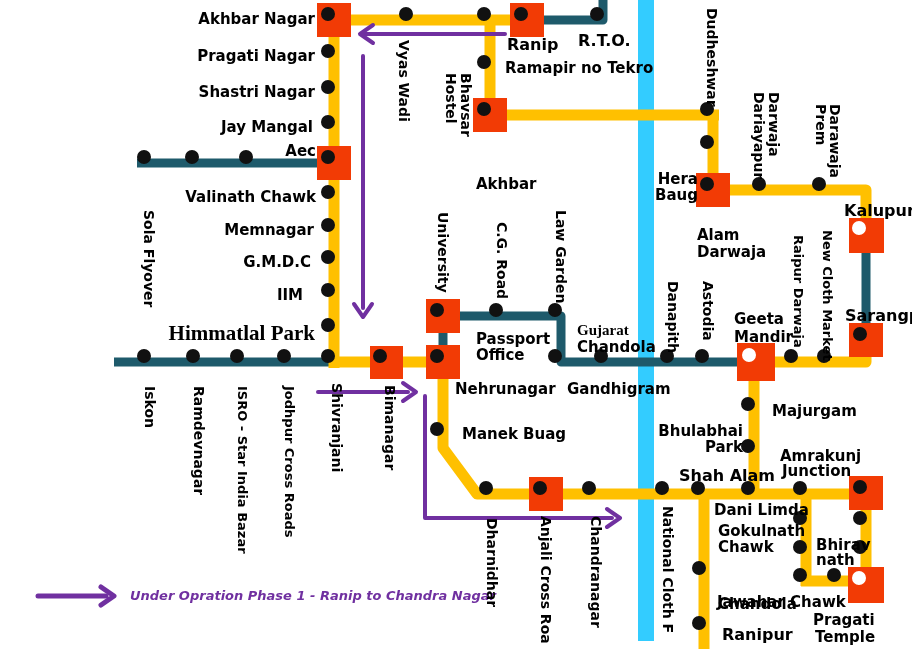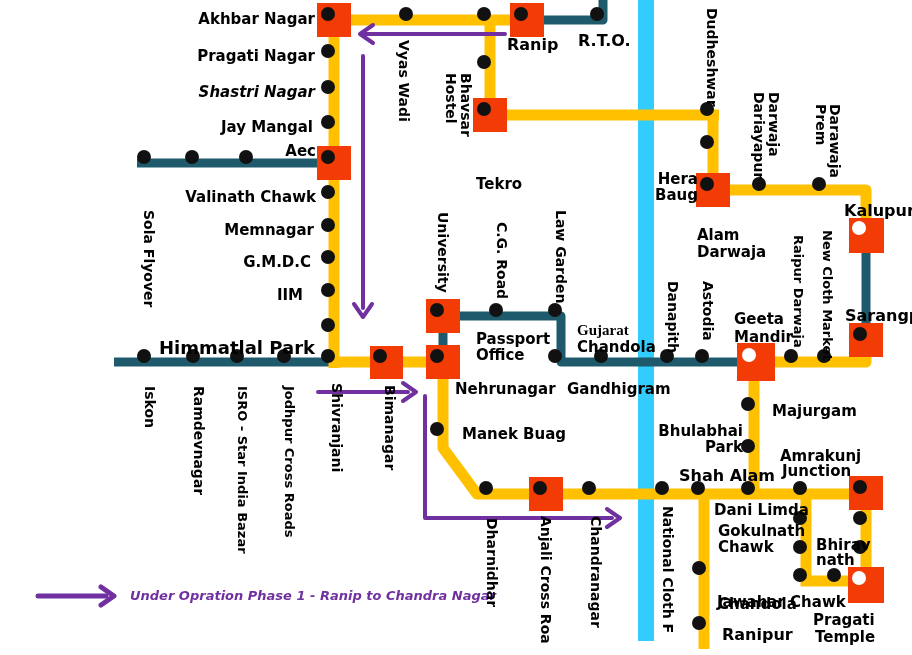--- a/index.html
+++ b/index.html
@@ -131,31 +131,32 @@
     <div class="dot" style="left: 793px; top: 511px; width: 12px; height: 12px; border: 7px solid rgb(17, 17, 17); background: rgb(240, 125, 0);"></div>
     <div class="dot" style="left: 793px; top: 540px; width: 12px; height: 12px; border: 7px solid rgb(17, 17, 17); background: rgb(240, 125, 0);"></div>
     <div class="dot" style="left: 793px; top: 568px; width: 12px; height: 12px; border: 7px solid rgb(17, 17, 17); background: rgb(240, 125, 0);"></div>
     <div class="dot" style="left: 827px; top: 568px; width: 12px; height: 12px; border: 7px solid rgb(17, 17, 17); background: rgb(240, 125, 0);"></div>
     <div class="dot" style="left: 853px; top: 511px; width: 12px; height: 12px; border: 7px solid rgb(17, 17, 17); background: rgb(240, 125, 0);"></div>
     <div class="dot" style="left: 853px; top: 540px; width: 12px; height: 12px; border: 7px solid rgb(17, 17, 17); background: rgb(240, 125, 0);"></div>
     <div class="dot" style="left: 692px; top: 561px; width: 12px; height: 12px; border: 7px solid rgb(17, 17, 17); background: rgb(240, 125, 0);"></div>
     <div class="dot" style="left: 692px; top: 616px; width: 12px; height: 12px; border: 7px solid rgb(17, 17, 17); background: rgb(240, 125, 0);"></div>
     <span class="lbl" style="font-size: 15px; right: 597px; top: 11px;">Akhbar Nagar</span>
     <span class="lbl" style="font-size: 15px; right: 597px; top: 48px;">Pragati Nagar</span>
-    <span class="lbl" style="font-size: 15px; right: 597px; top: 84px; font-style: italic;">Shastri Nagar</span>
+    <span class="lbl" style="font-size: 15px; right: 597px; top: 84px;">Shastri Nagar</span>
     <span class="lbl" style="font-size: 15px; right: 599px; top: 119px;">Jay Mangal</span>
     <span class="lbl" style="font-size: 15px; right: 596px; top: 143px;">Aec</span>
     <span class="lbl" style="font-size: 15px; right: 596px; top: 189px;">Valinath Chawk</span>
     <span class="lbl" style="font-size: 15px; right: 598px; top: 222px;">Memnagar</span>
     <span class="lbl" style="font-size: 15px; right: 601px; top: 254px;">G.M.D.C</span>
     <span class="lbl" style="font-size: 15px; right: 609px; top: 287px;">IIM</span>
-    <span class="lbl" style="font-size: 18px; right: 597px; top: 338px;">Himmatlal Park</span>
+    <span class="lbl" style="font-size: 21px; right: 597px; top: 322px; font-family: Liberation Serif, serif;">Himmatlal Park</span>
     <span class="lbl" style="font-size: 16px; left: 507px; top: 36.4px;">Ranip</span>
     <span class="lbl" style="font-size: 16px; left: 578px; top: 32.4px;">R.T.O.</span>
-    <span class="lbl" style="font-size: 15px; left: 476px; top: 176px;">Tekro</span>
+    <span class="lbl" style="font-size: 15px; left: 505px; top: 60px;">Ramapir no Tekro</span>
+    <span class="lbl" style="font-size: 15px; left: 476px; top: 176px;">Akhbar</span>
     <span class="lbl" style="font-size: 15px; right: 214px; top: 171px;">Hera</span>
     <span class="lbl" style="font-size: 15px; right: 214px; top: 187px;">Baug</span>
     <span class="lbl" style="font-size: 15px; left: 697px; top: 227px;">Alam</span>
     <span class="lbl" style="font-size: 15px; left: 697px; top: 244px;">Darwaja</span>
     <span class="lbl" style="font-size: 16px; left: 844px; top: 202.4px;">Kalupur</span>
     <span class="lbl" style="font-size: 16px; left: 845px; top: 307.4px;">Sarangpur</span>
     <span class="lbl" style="font-size: 15px; left: 734px; top: 311px;">Geeta</span>
     <span class="lbl" style="font-size: 15px; left: 734px; top: 329px;">Mandir</span>
     <span class="lbl" style="font-size: 15px; left: 577px; top: 322px; font-family: Liberation Serif, serif;">Gujarat</span>
     <span class="lbl" style="font-size: 15px; left: 577px; top: 339px;">Chandola</span>

